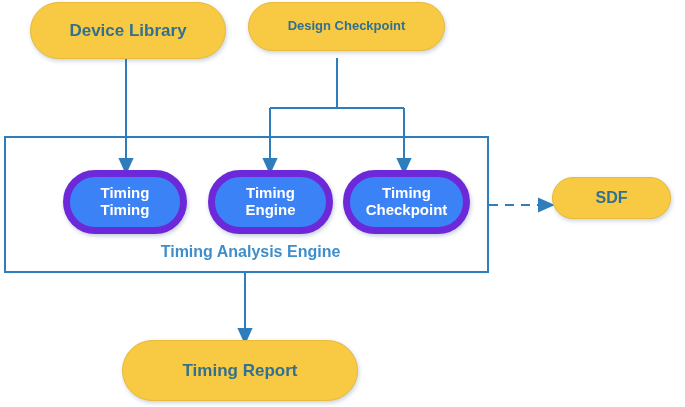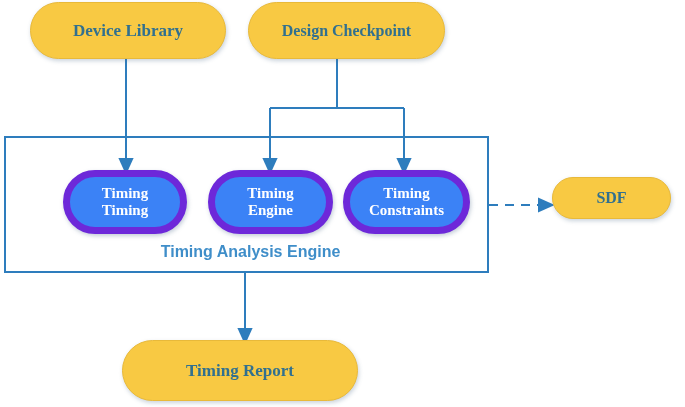--- a/index.html
+++ b/index.html
@@ -16,21 +16,20 @@
     overflow: hidden;
   }
   .node {
     position: absolute;
     box-sizing: border-box;
     display: flex;
     align-items: center;
     justify-content: center;
     text-align: left;
     line-height: 1.12;
-    font-family: Liberation Serif, serif;
   }
   .pill-yellow {
     background: #f8c943;
     border: 1px solid #e8b93a;
     border-radius: 999px;
     color: #31708f;
     font-weight: bold;
     box-shadow: 1px 2px 4px rgba(80,110,140,0.30);
   }
   .pill-blue {
@@ -94,37 +93,37 @@
       <line x1="489" y1="205" x2="546" y2="205" stroke="#2e7dbd" stroke-width="2" stroke-dasharray="9,7" marker-end="url(#arrow)"></line>
     </g>
   </svg>
 
   <div class="engine-box" style="left:4px; top:136px; width:485px; height:137px;"></div>
 
   <div class="node pill-yellow" style="left:30px; top:2px; width:196px; height:57px; font-size:17px;">
     <span>Device Library</span>
   </div>
 
-  <div class="node pill-yellow" style="left:248px; top:2px; width:197px; height:57px; font-size:16px;">
+  <div class="node pill-yellow" style="left:248px; top:2px; width:197px; height:49px; font-size:13px;">
     <span>Design Checkpoint</span>
   </div>
 
   <div class="node pill-blue" style="left:63px; top:170px; width:124px; height:64px; font-size:15px; flex-direction:column;">
     <span>Timing</span>
     <span>Timing</span>
   </div>
 
   <div class="node pill-blue" style="left:208px; top:170px; width:125px; height:64px; font-size:15px; flex-direction:column;">
     <span>Timing</span>
     <span>Engine</span>
   </div>
 
   <div class="node pill-blue" style="left:343px; top:170px; width:127px; height:64px; font-size:15px; flex-direction:column;">
     <span>Timing</span>
-    <span>Constraints</span>
+    <span>Checkpoint</span>
   </div>
 
   <div class="engine-label" style="left:8px; top:243px; width:485px; font-size:16px;">
     <span>Timing Analysis Engine</span>
   </div>
 
   <div class="node pill-yellow" style="left:552px; top:177px; width:119px; height:42px; font-size:16px;">
     <span>SDF</span>
   </div>
 

